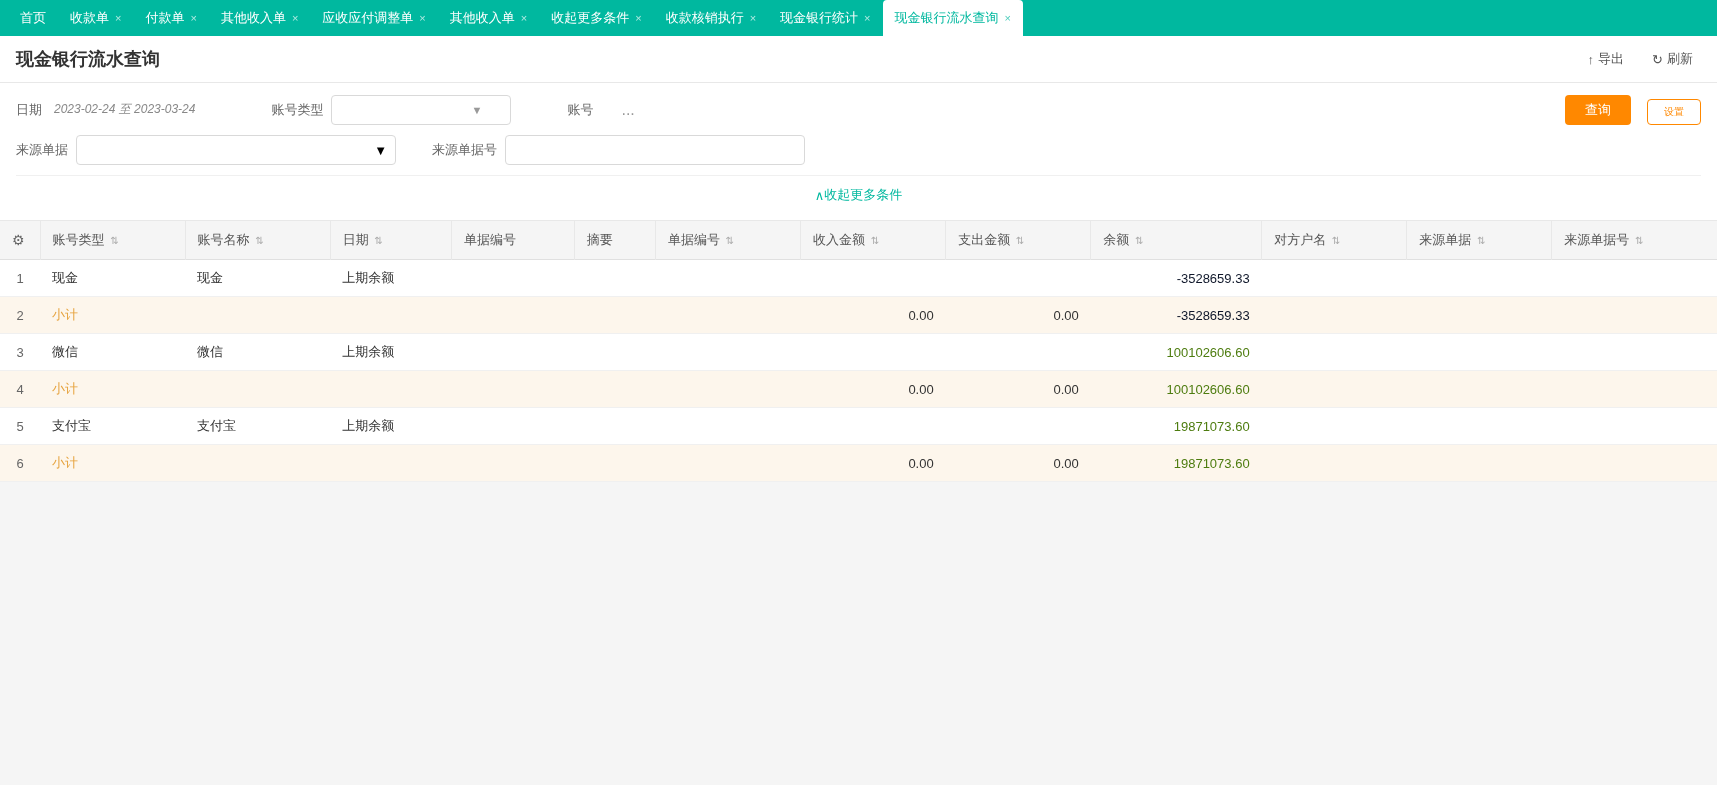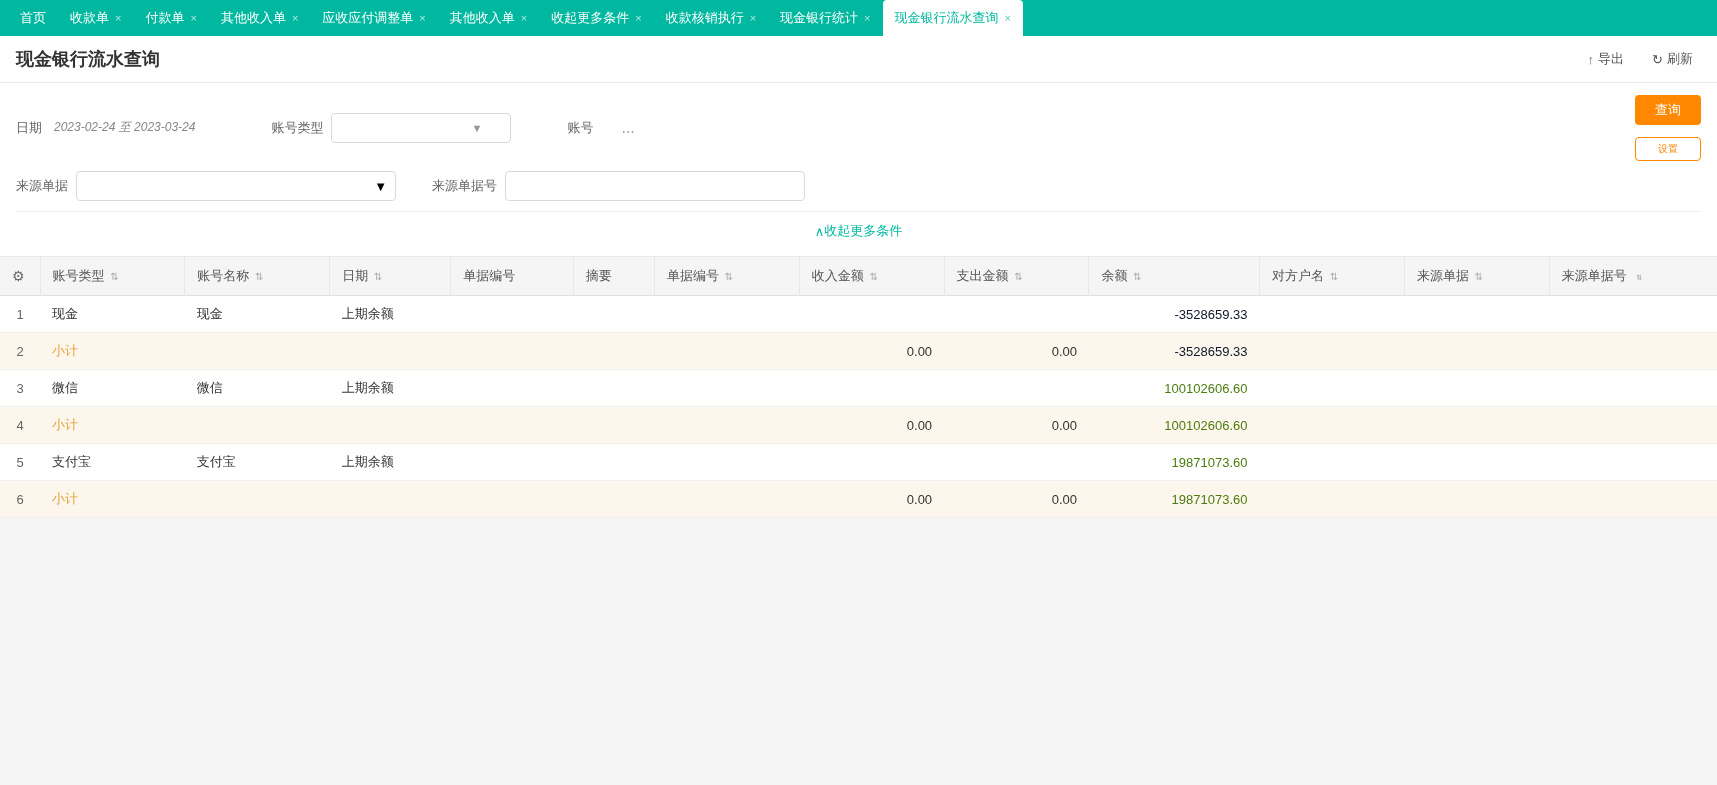--- a/index.html
+++ b/index.html
@@ -133,21 +133,21 @@
     }
     thead th {
       padding: 10px 12px;
       text-align: left;
       color: #555;
       font-weight: normal;
       white-space: nowrap;
       border-right: 1px solid #e8e8e8;
       position: relative;
     }
-    thead th:last-child { border-right: none; font-family: Liberation Mono, monospace; }
+    thead th:last-child { border-right: none; }
     thead th .sort-icon { color: #aaa; font-size: 10px; margin-left: 2px; }
     thead th .gear-icon { color: #666; font-size: 14px; cursor: pointer; }
 
     tbody tr { border-bottom: 1px solid #f0f0f0; }
     tbody tr.subtotal { background: #fdf6ec; }
     tbody td {
       padding: 9px 12px;
       color: #333;
       white-space: nowrap;
     }
@@ -232,21 +232,21 @@
         <span></span>
         <span class="arrow">▼</span>
       </div>
     </div>
 
     <div style="display:flex; align-items:center; gap:24px; margin-left:40px;">
       <span class="filter-label">账号</span>
       <span class="dots-btn">...</span>
     </div>
 
-    <div style="display:flex; flex-direction:column; gap:8px; margin-left:auto;">
+    <div style="display:flex; flex-direction:row; gap:16px; margin-left:auto;">
       <button class="query-btn">查询</button>
       <button class="settings-btn">设置</button>
     </div>
   </div>
 
   <div class="filter-row">
 
     <div style="display:flex; align-items:center; gap:8px;">
       <span class="filter-label">来源单据</span>
       <div class="filter-source" style="min-width:320px;">

